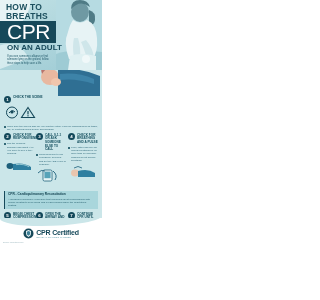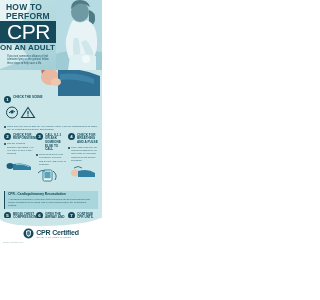--- a/index.html
+++ b/index.html
@@ -62,21 +62,21 @@
   .cpr-word {
     position:absolute; left:7px; top:20px;
     z-index:6;
     color:#ffffff;
     font-weight:normal;
     font-size:21px;
     line-height:23px;
     letter-spacing:-.5px;
   }
   .adult-line {
-    position:absolute; left:0; top:43px;
+    position:absolute; left:7px; top:43px;
     z-index:6;
     color:#16495a;
     font-weight:bold;
     font-size:8px;
     line-height:9px;
     letter-spacing:.1px;
   }
   .hdr-sub {
     position:absolute; left:7px; top:55px; width:48px;
     z-index:6;
@@ -194,21 +194,21 @@
       <path d="M33 10 q7 2 6 10 q-1 6 -6 4 Z" fill="#4f7b86"></path>
       <path d="M17 20 q7 5 14 0 q9 4 10 18 q1 14 -4 20 l-24 1 q-6 -16 -1 -27 q2 -8 5 -12 Z" fill="#e7f3f5"></path>
       <path d="M22 38 q3 10 2 20 l-6 0 q-2 -12 0 -20 Z" fill="#cfe6ea"></path>
       <path d="M30 40 q7 8 8 18 l-7 1 q-3 -11 -6 -17 Z" fill="#cfe6ea"></path>
       <path d="M14 56 q10 -4 26 0 l0 14 H12 Z" fill="#dff0f2"></path>
       <circle cx="30" cy="59" r="4" fill="#f0f8f9"></circle>
     </svg>
 
     <div class="hdr-title">
       <div>HOW TO</div>
-      <div>PERFORM</div>
+      <div>BREATHS</div>
     </div>
 
     <div class="cpr-band"></div>
     <div class="cpr-word">CPR</div>
     <div class="adult-line">ON AN ADULT</div>
     <div class="hdr-sub">If you see someone collapse or find someone lying on the ground, follow these steps to help save a life.</div>
   </div>
 
   <div class="victim-strip">
     <svg class="victim" viewBox="0 0 66 36">

